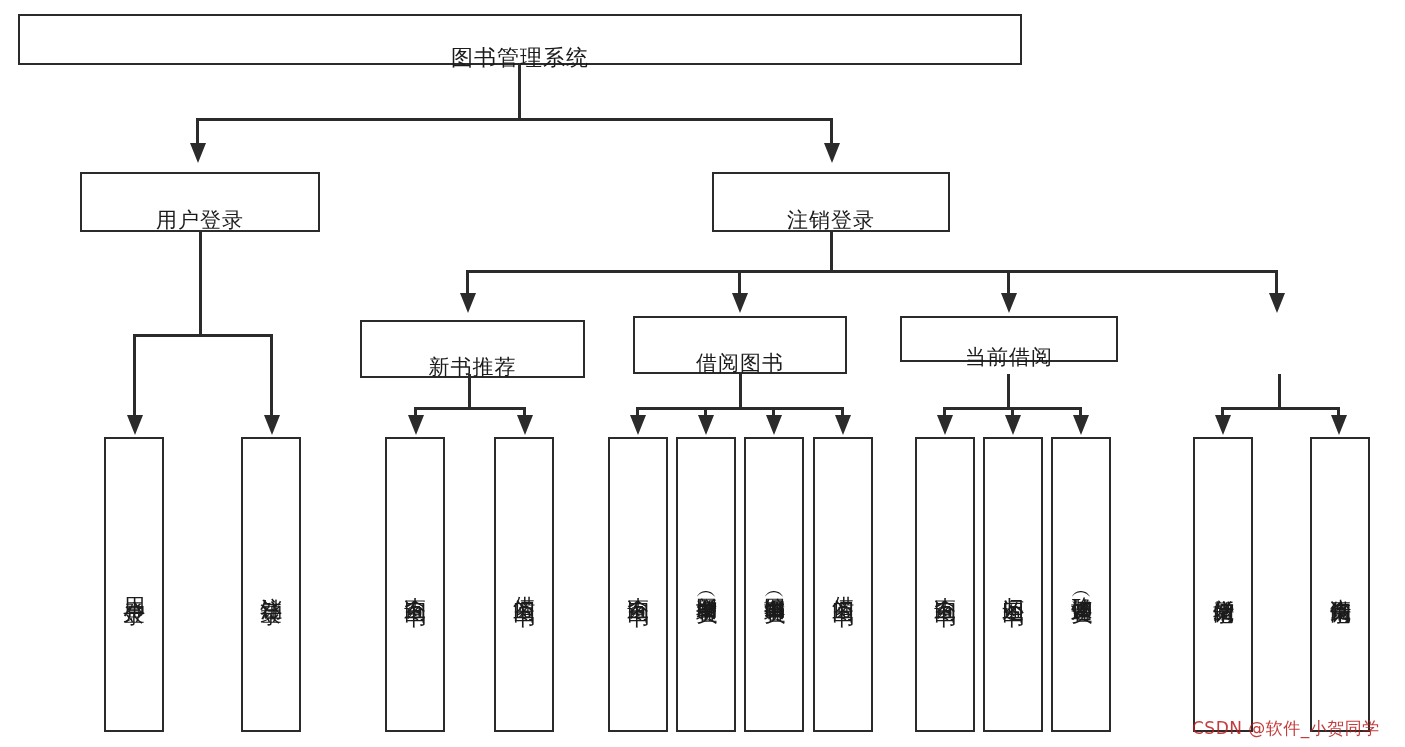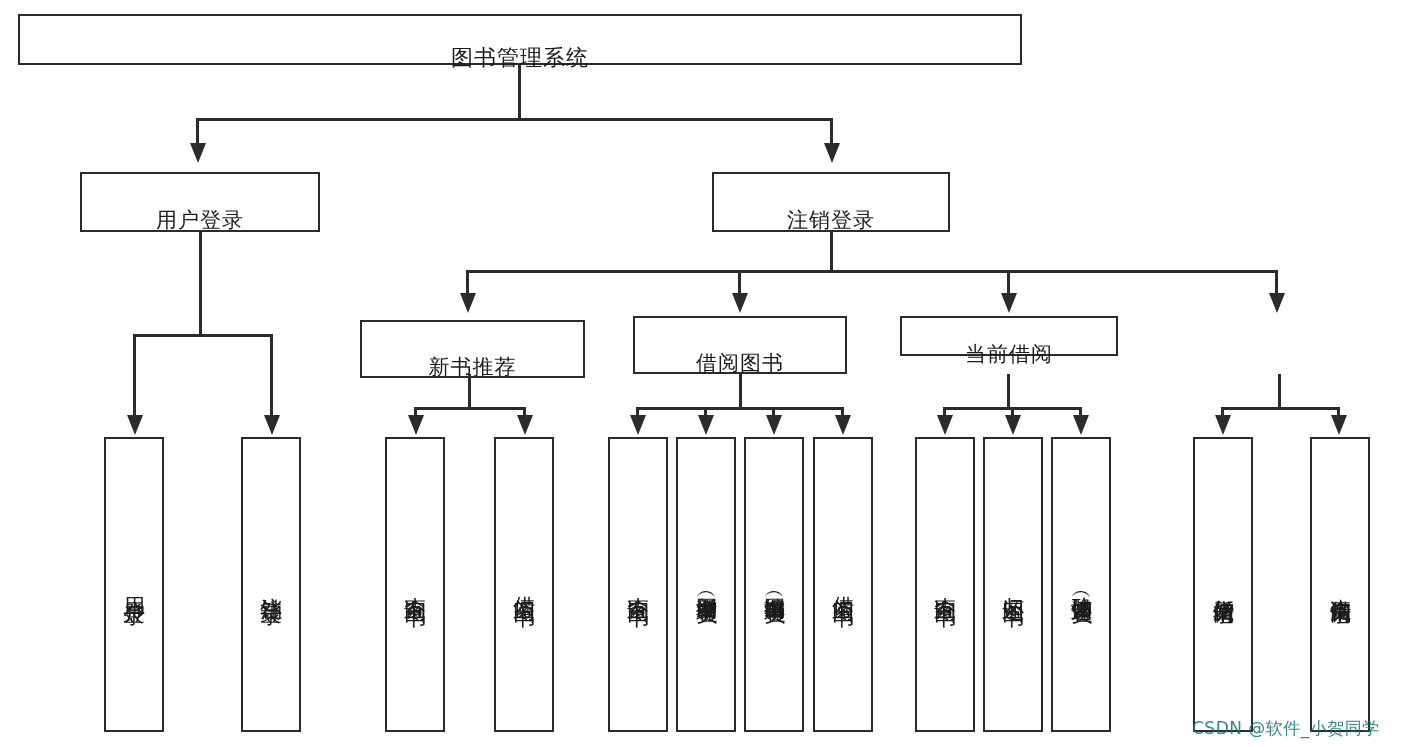--- a/index.html
+++ b/index.html
@@ -70,21 +70,21 @@
   .arrow{
     position:absolute;
     width:0;height:0;
     border-left:8px solid transparent;
     border-right:8px solid transparent;
     border-top:20px solid #2b2b2b;
   }
   
   #watermark{
     position:absolute;
-    color:#0f766e;
+    color:#b91c1c;
     font-size:17px;
     letter-spacing:0.5px;
     white-space:nowrap;
     opacity:.85;
   }
 </style>
 </head>
 <body>
 
 <div id="canvas">
@@ -124,21 +124,21 @@
   <div class="arrow" style="left:1001px;top:293px;"></div>
   <div class="vline" style="left:1275px;top:270px;width:3px;height:25px;"></div>
   <div class="arrow" style="left:1269px;top:293px;"></div>
 
   <div class="node horiz" style="left:360px;top:320px;width:225px;height:58px;align-items:center;">
     <span class="label">新书推荐</span>
   </div>
   <div class="node horiz" style="left:633px;top:316px;width:214px;height:58px;">
     <span class="label">借阅图书</span>
   </div>
-  <div class="node horiz" style="left:900px;top:316px;width:218px;height:40px;">
+  <div class="node horiz" style="left:900px;top:316px;width:218px;height:46px;">
     <span class="label">当前借阅</span>
   </div>
 
   <div class="vline" style="left:468px;top:374px;width:3px;height:36px;"></div>
   <div class="hline" style="left:414px;top:407px;width:112px;height:3px;"></div>
   <div class="vline" style="left:414px;top:407px;width:3px;height:10px;"></div>
   <div class="arrow" style="left:408px;top:415px;"></div>
   <div class="vline" style="left:523px;top:407px;width:3px;height:10px;"></div>
   <div class="arrow" style="left:517px;top:415px;"></div>
 

